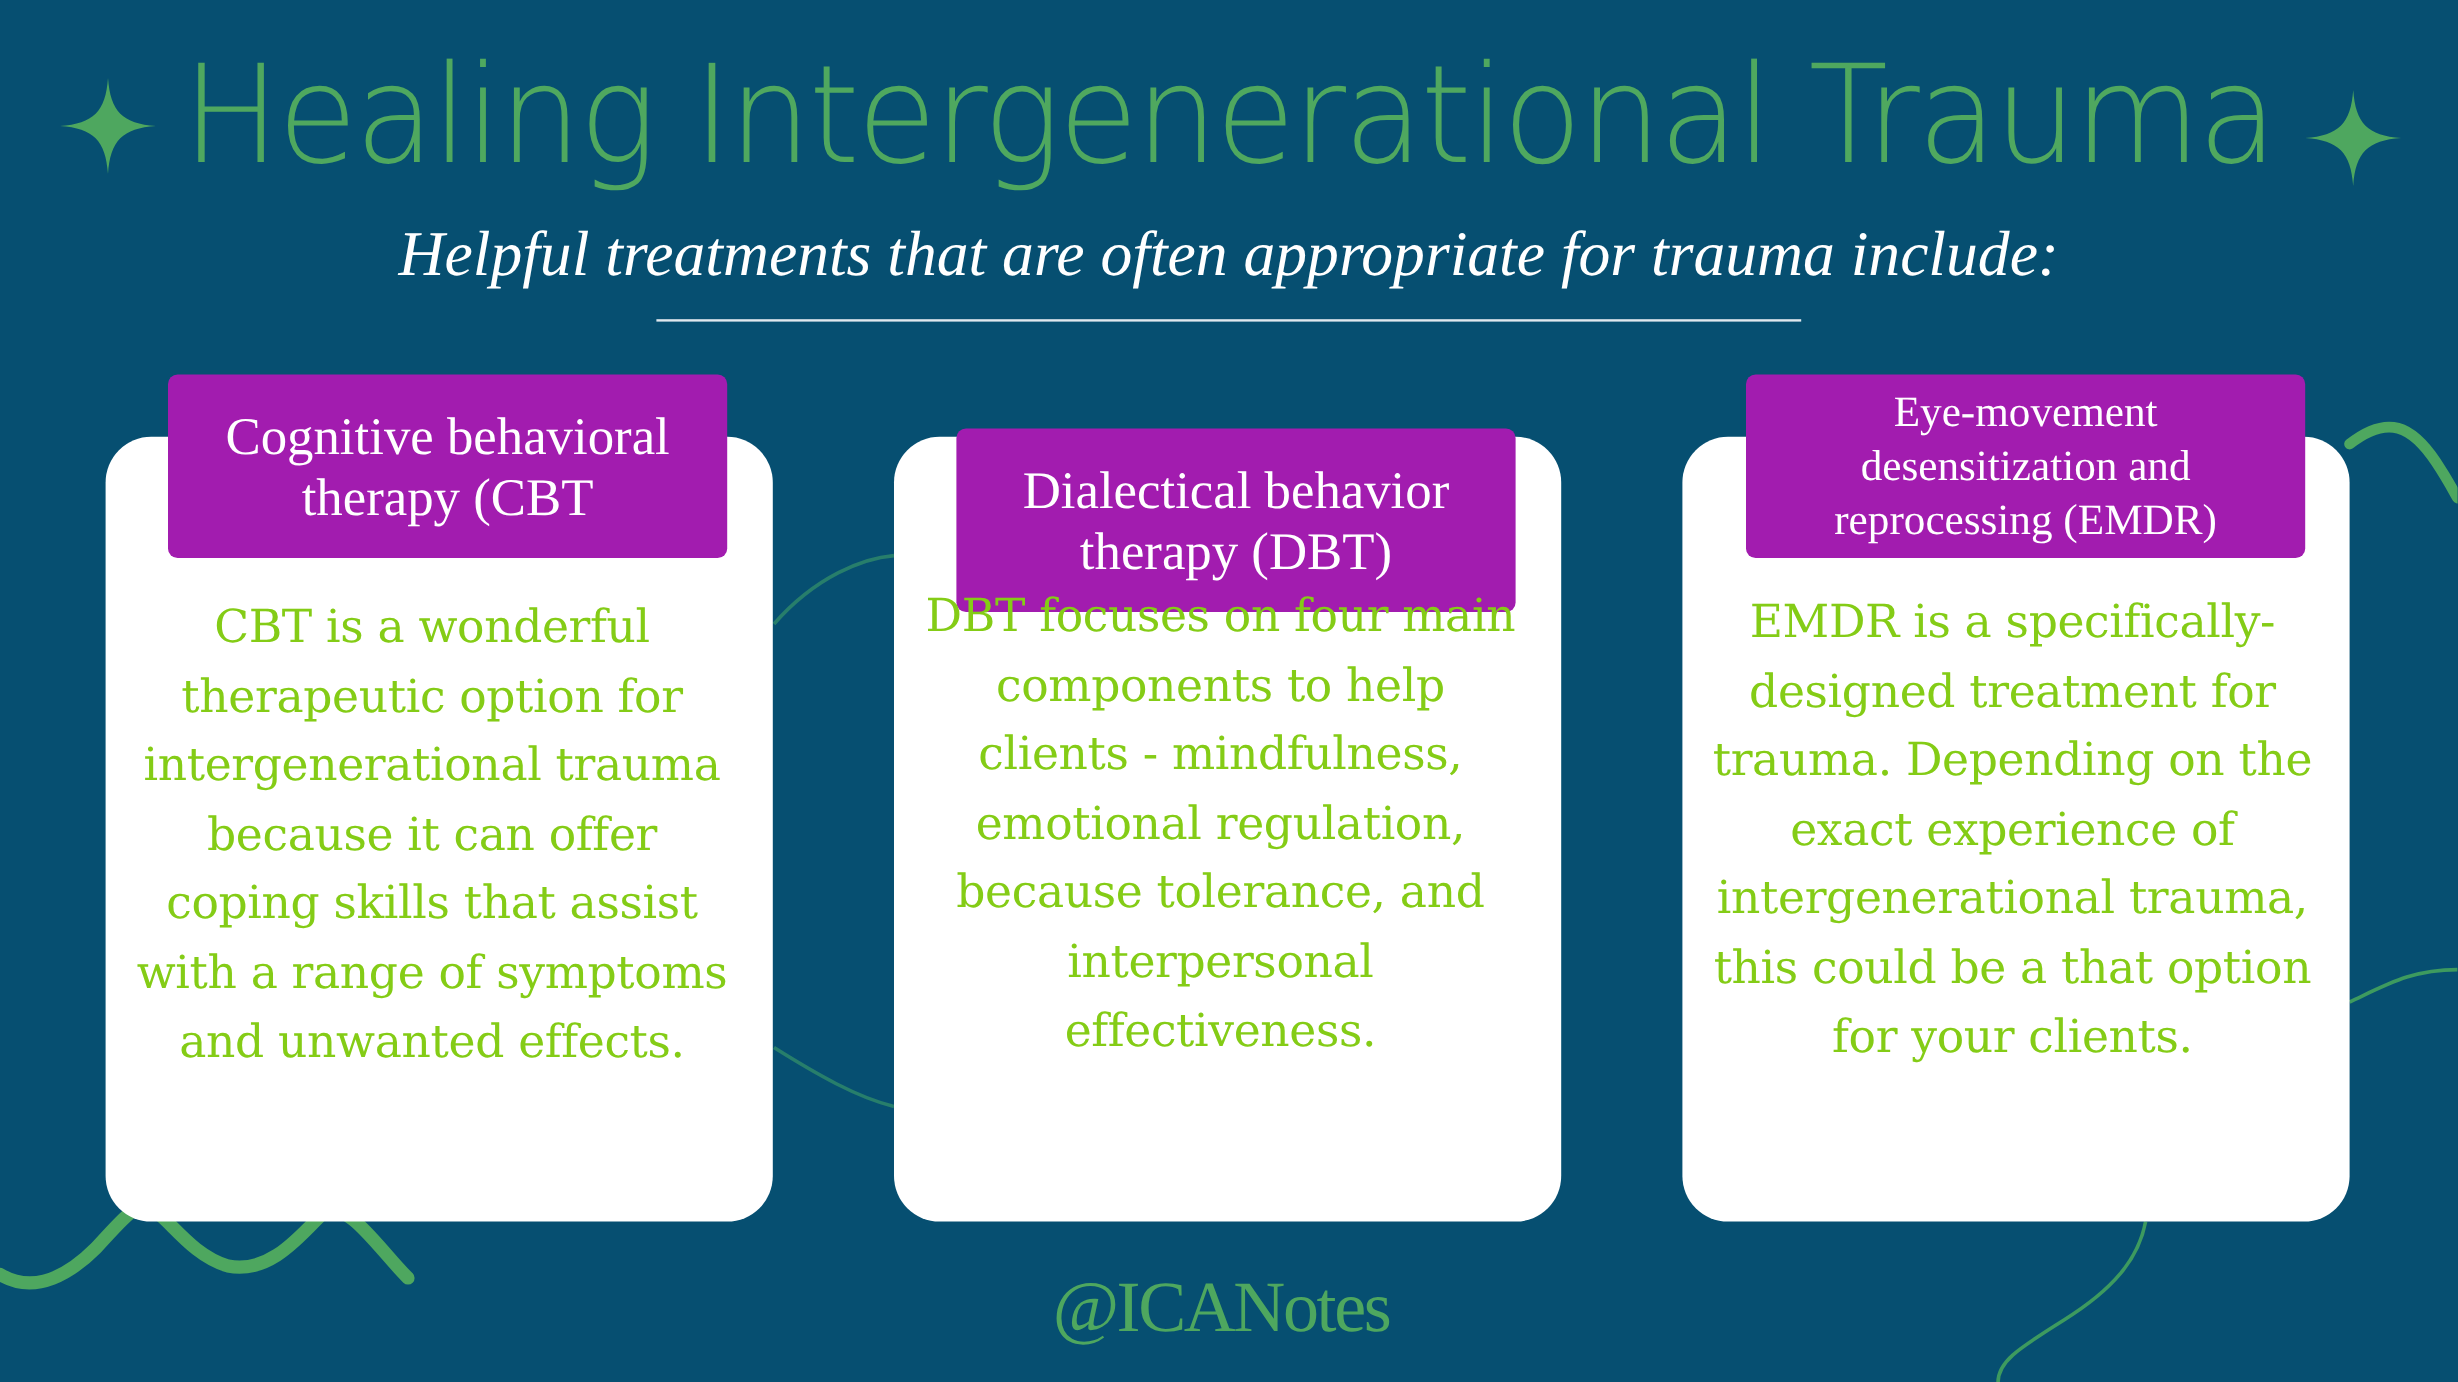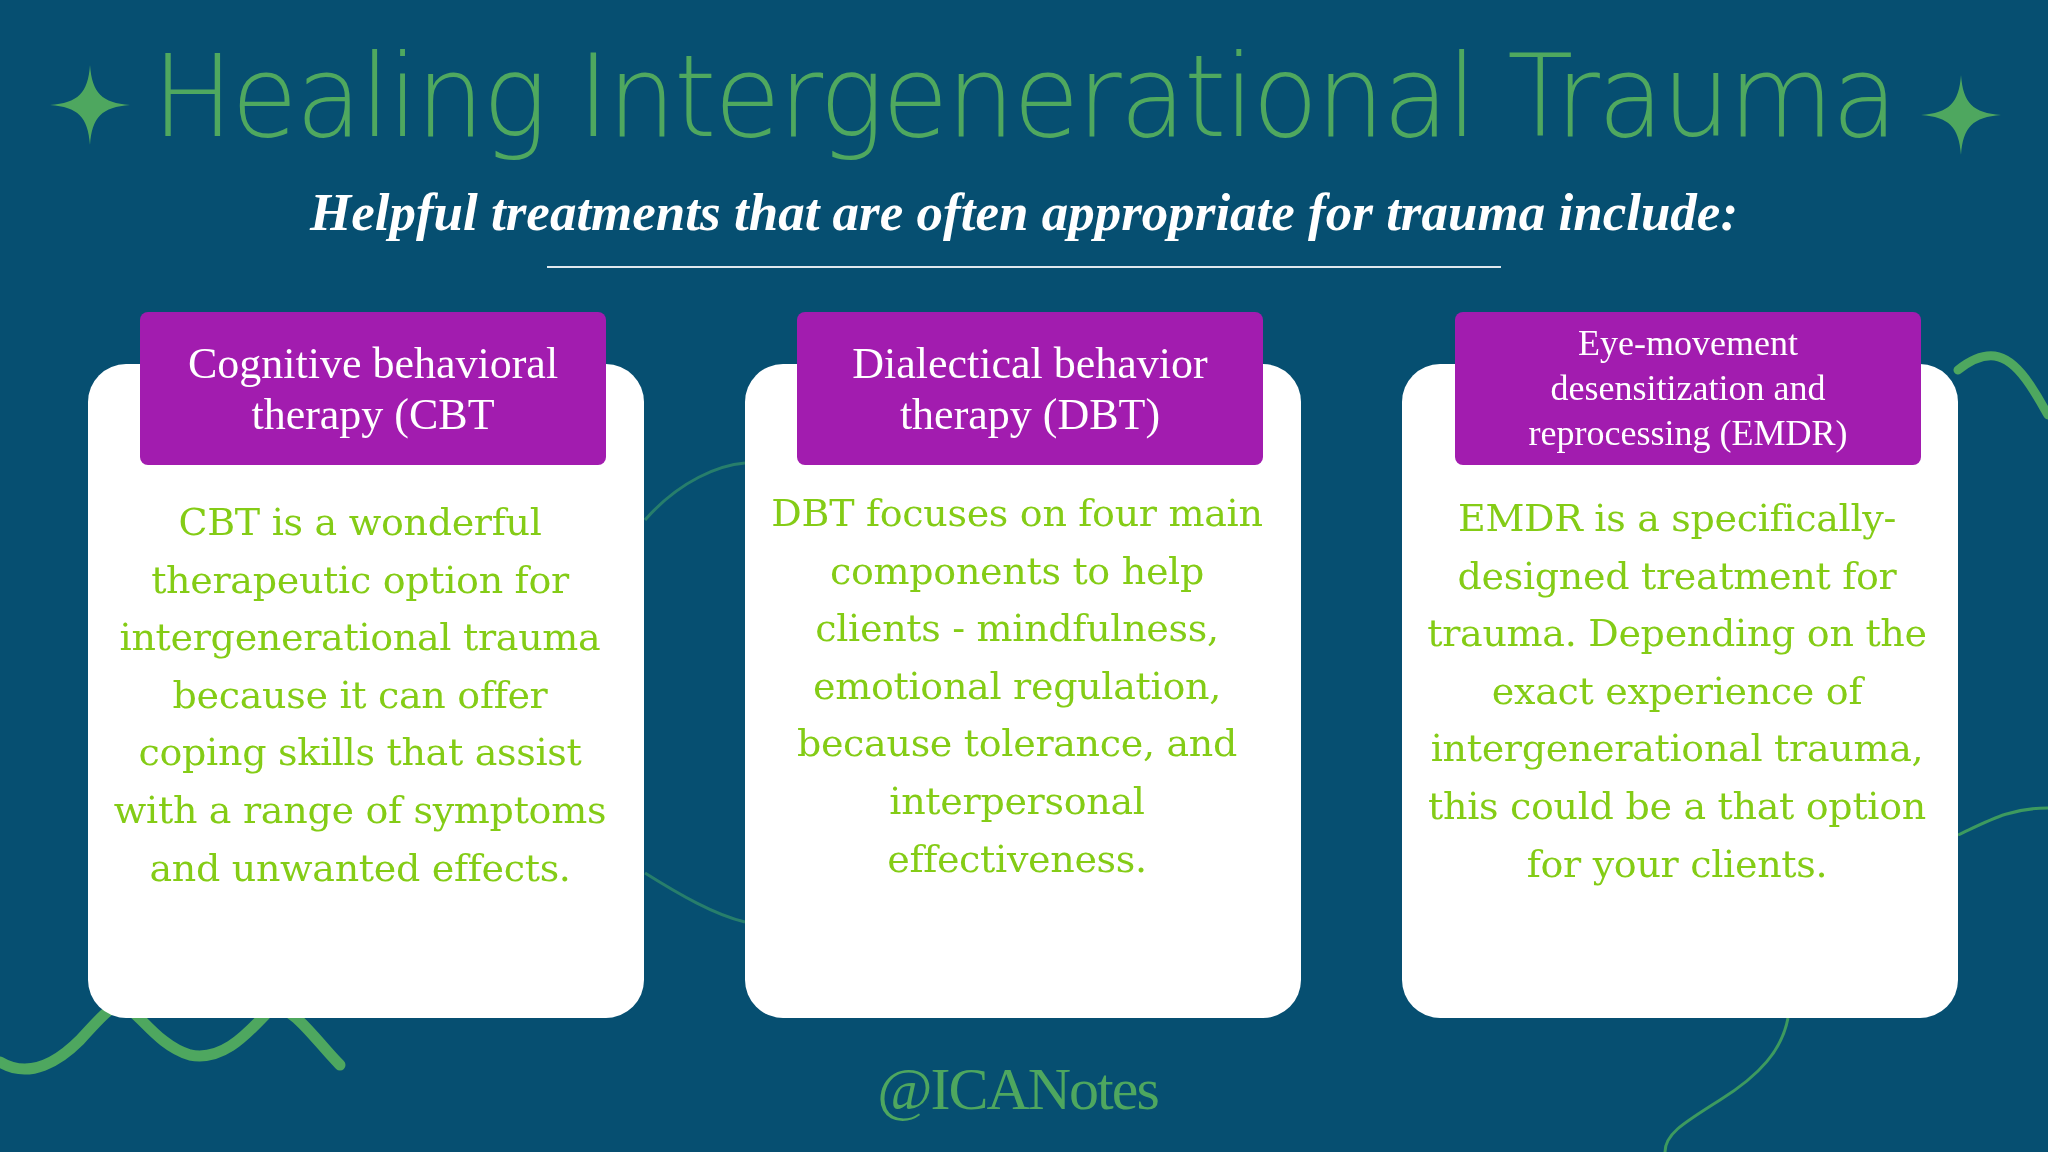--- a/index.html
+++ b/index.html
@@ -44,21 +44,20 @@
     .subtitle {
       position: absolute;
       left: 0; right: 0;
       top: 183px;
       text-align: center;
       color: #ffffff;
       font-family: "Liberation Serif", serif;
       font-style: italic;
       font-size: 53px;
       line-height: 1.1;
-      font-weight: bold;
     }
     .divider {
       position: absolute;
       left: 547px;
       top: 266px;
       width: 954px;
       height: 2px;
       background: #dfe8ee;
     }
 
@@ -84,21 +83,21 @@
       color: #ffffff;
       display: flex;
       align-items: center;
       justify-content: center;
       text-align: center;
       font-family: "Liberation Serif", serif;
       box-sizing: border-box;
       padding: 0 14px;
     }
     .header-1 { left: 140px; font-size: 44px; line-height: 51px; }
-    .header-2 { left: 797px; font-size: 44px; line-height: 51px; }
+    .header-2 { left: 797px; font-size: 44px; line-height: 51px; margin-top: 45px; }
     .header-3 { left: 1455px; font-size: 36px; line-height: 45px; }
 
     .card-body {
       position: absolute;
       top: 490px;
       width: 500px;
       text-align: center;
       color: #84cc16;
       font-family: "DejaVu Serif", serif;
       font-size: 38px;

